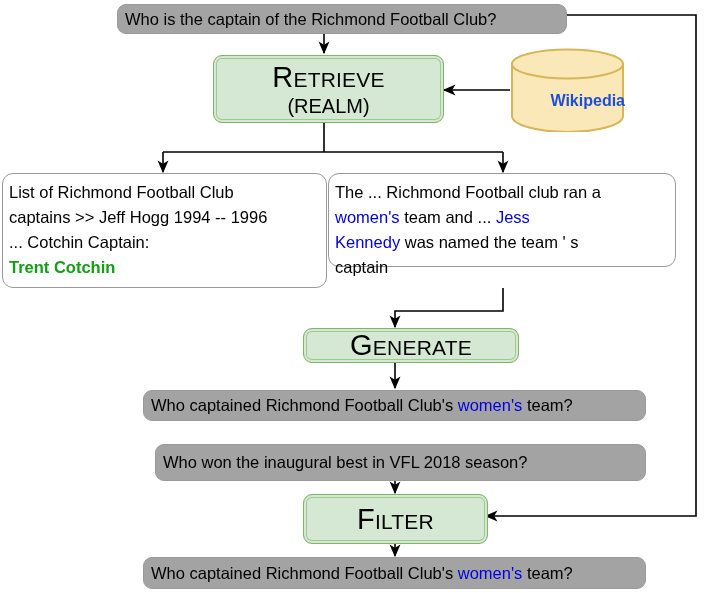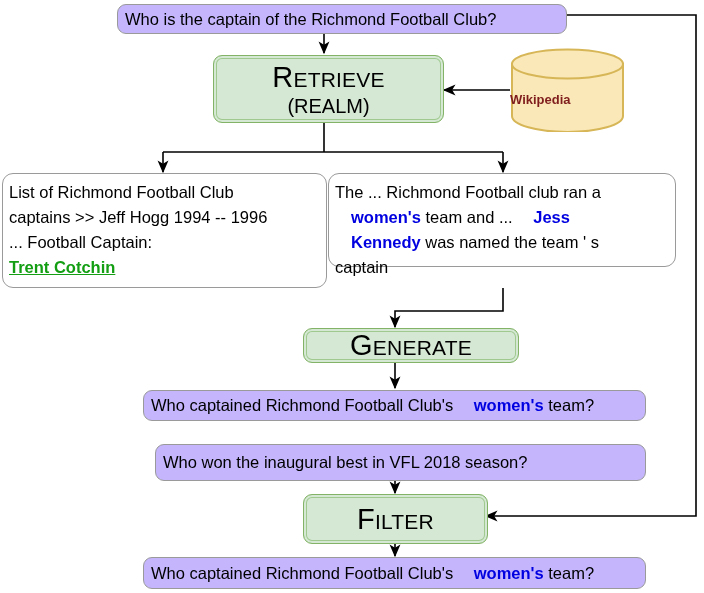--- a/index.html
+++ b/index.html
@@ -27,21 +27,21 @@
     width: 704px;
     height: 593px;
     pointer-events: none;
   }
   .node {
     position: absolute;
     box-sizing: border-box;
   }
   
   .textbox {
-    background: #c4b5fd;
+    background: #a3a3a3;
     border: 1px solid #9a9a9a;
     border-radius: 9px;
     display: flex;
     align-items: center;
     font-size: 16.5px;
     line-height: 25px;
     padding: 8px 7px;
     white-space: nowrap;
   }
   .docbox {
@@ -70,33 +70,33 @@
     font-size: 23px;
     letter-spacing: 0.2px;
     font-weight: 400;
   }
   .process .caps .big { font-size: 29px; }
   .process .caps .sm { font-size: 21px; }
   .process .sub {
     font-size: 20px;
     margin-top: 1px;
   }
-  .hl-blue { color: #0000e0; font-weight: bold; margin-left: 16px; }
-  .hl-green { color: #139e13; font-weight: bold; text-decoration: underline; }
+  .hl-blue { color: #0000e0; font-weight: normal; }
+  .hl-green { color: #139e13; font-weight: bold; }
   
   .cylinder {
     position: absolute;
   }
   .cyl-label {
     position: absolute;
     width: 100%;
-    text-align: left;
+    text-align: right;
     font-weight: bold;
-    font-size: 13px;
-    color: #7f1d1d;
+    font-size: 16px;
+    color: #1d4ed8;
   }
 </style>
 </head>
 <body>
 
 <div id="diagram-canvas">
 
   <svg class="edges" viewBox="0 0 704 593" width="704" height="593">
     <defs>
       <marker id="ah" markerWidth="10" markerHeight="10" refX="7.2" refY="3.6" orient="auto" markerUnits="strokeWidth">
@@ -139,21 +139,21 @@
     <svg width="115" height="84" viewBox="0 0 115 84">
       <path d="M2,16 L2,68 A55.5,16 0 0 0 113,68 L113,16 Z" fill="#fae8b8" stroke="#d6b656" stroke-width="2"></path>
       <ellipse cx="57.5" cy="16" rx="55.5" ry="14.5" fill="#fae8b8" stroke="#d6b656" stroke-width="2"></ellipse>
     </svg>
     <div class="cyl-label" style="top:44px;">Wikipedia</div>
   </div>
 
   <div class="node docbox" style="left:2px; top:173px; width:325px; height:115px;">
     <span class="ln"><span>List of Richmond Football Club</span></span>
     <span class="ln"><span>captains &gt;&gt; Jeff Hogg 1994 -- 1996</span></span>
-    <span class="ln"><span>... Football Captain:</span></span>
+    <span class="ln"><span>... Cotchin Captain:</span></span>
     <span class="ln"><span class="hl-green">Trent Cotchin</span></span>
   </div>
 
   <div class="node docbox" style="left:328px; top:173px; width:348px; height:94px;">
     <span class="ln"><span>The ...  Richmond Football club ran a</span></span>
     <span class="ln"><span class="hl-blue">women's</span><span> team and ... </span><span class="hl-blue">Jess</span></span>
     <span class="ln"><span class="hl-blue">Kennedy</span><span> was named the team ' s</span></span>
     <span class="ln"><span>captain</span></span>
   </div>
 

